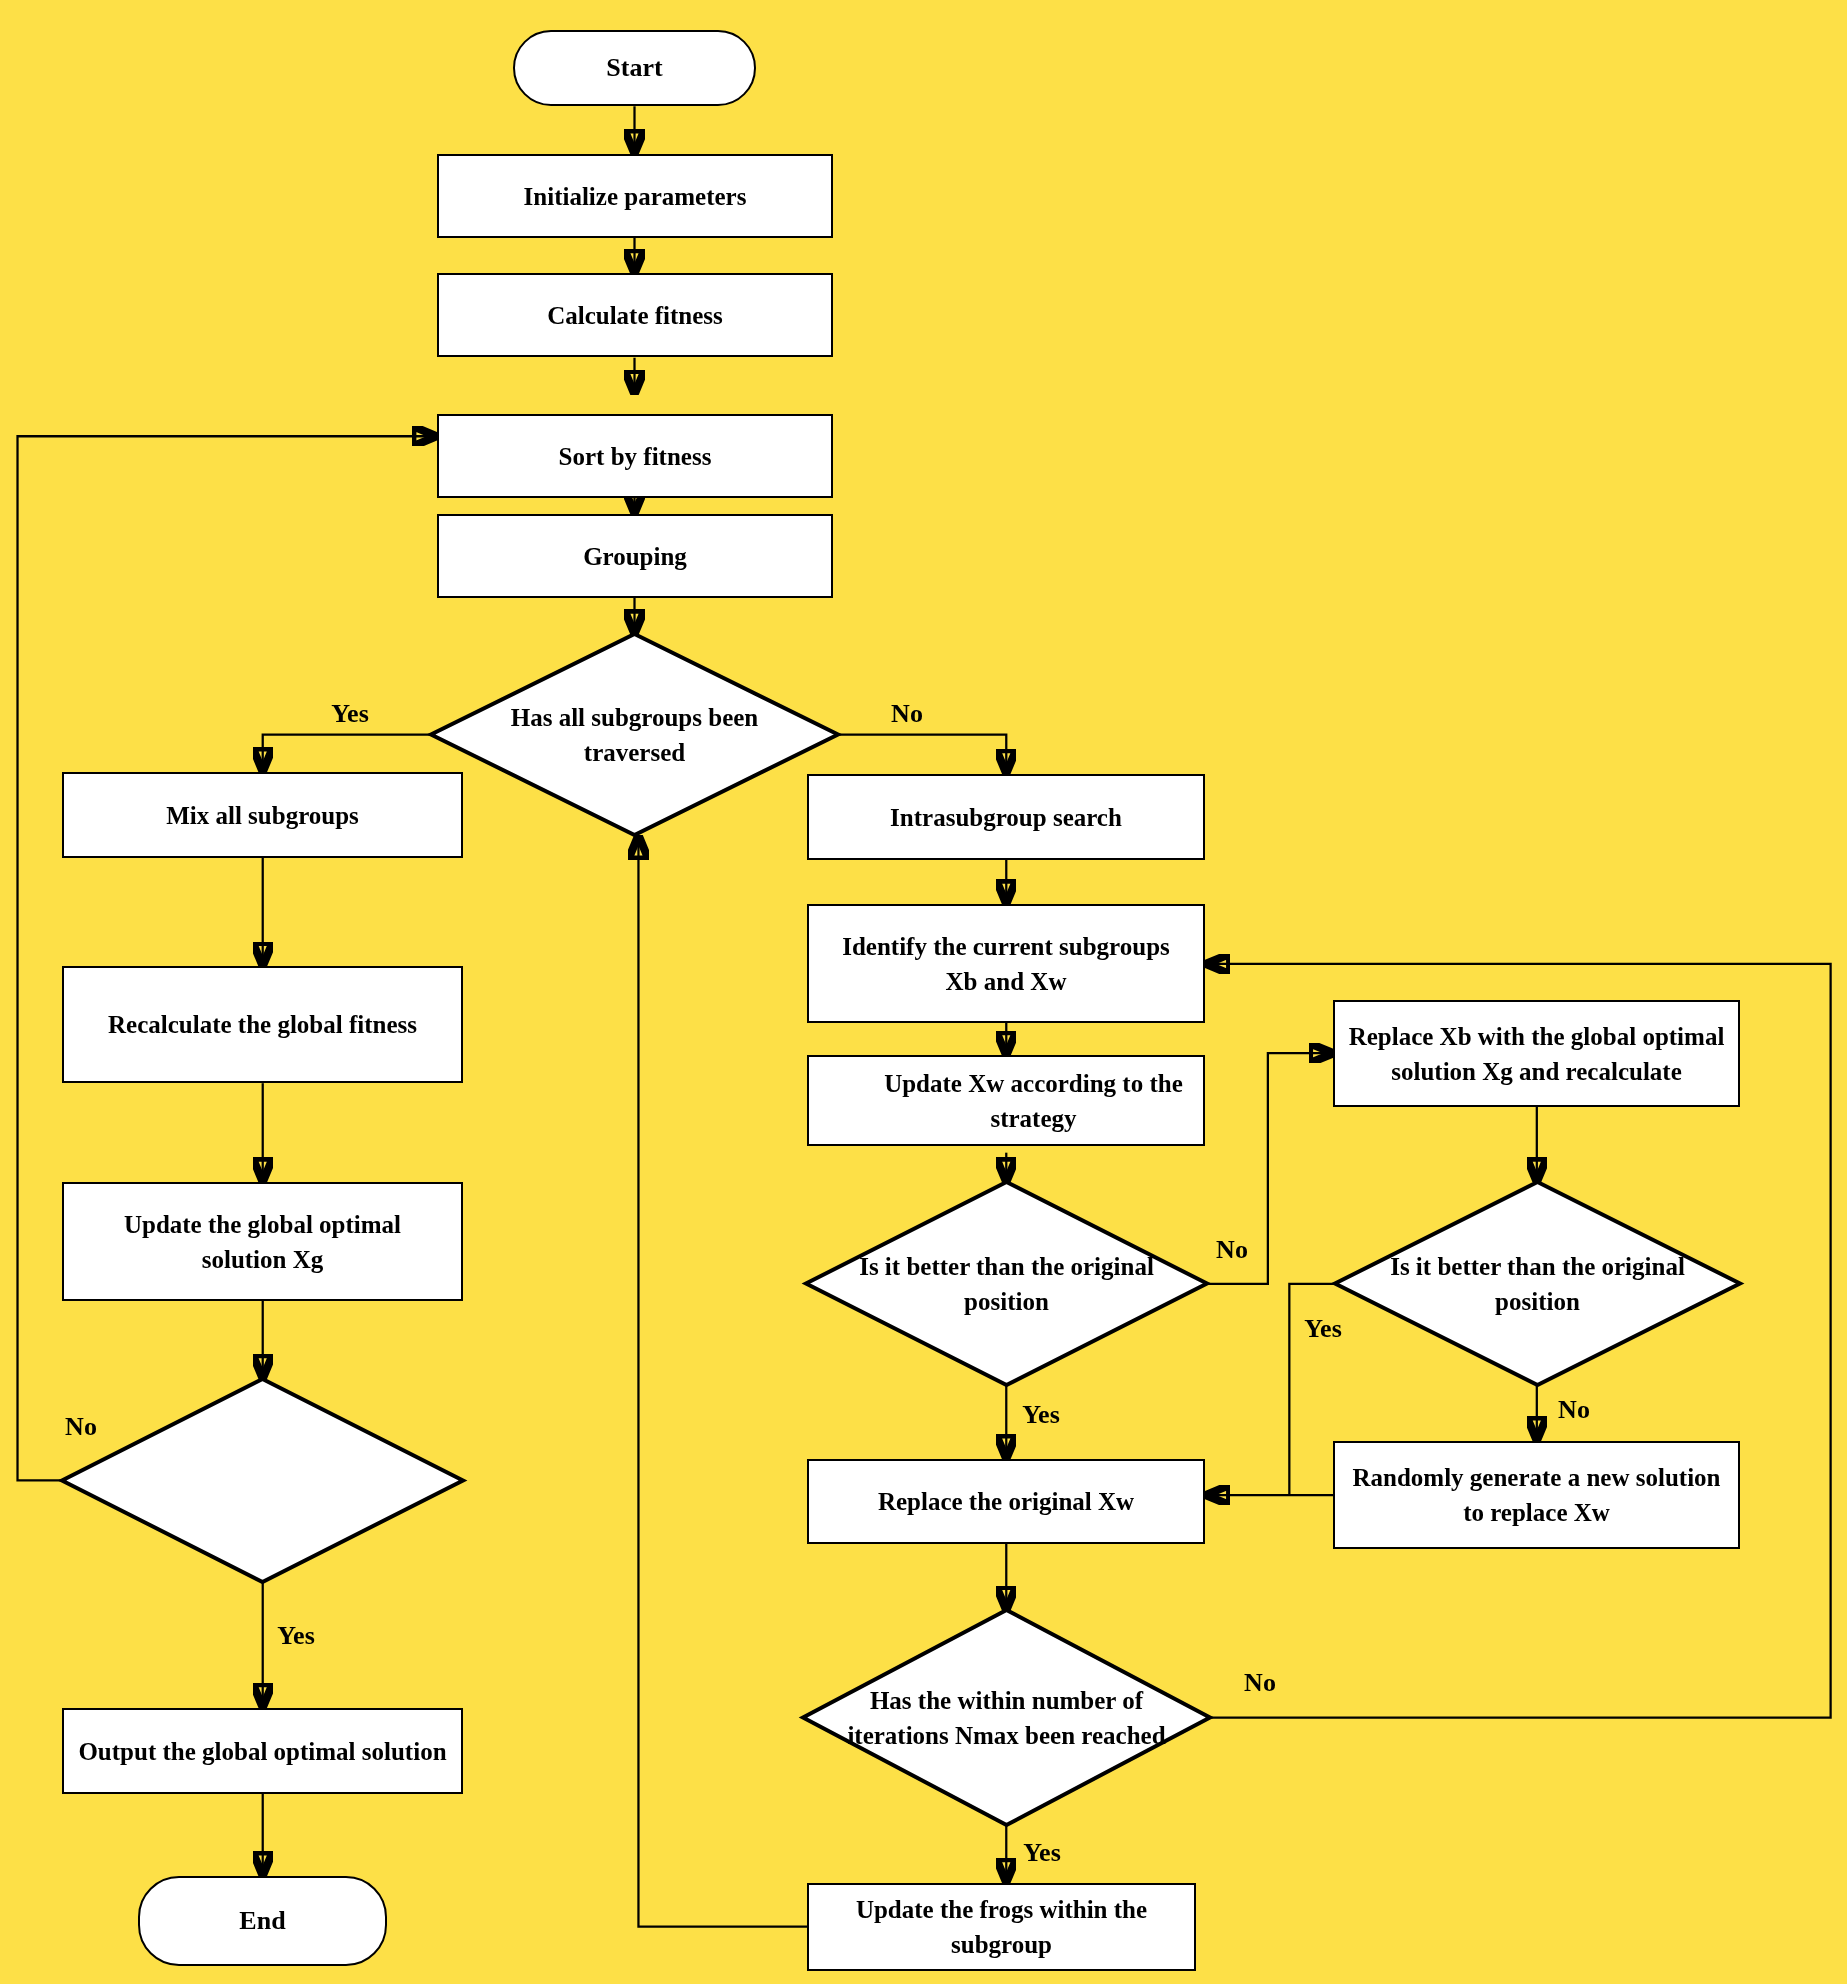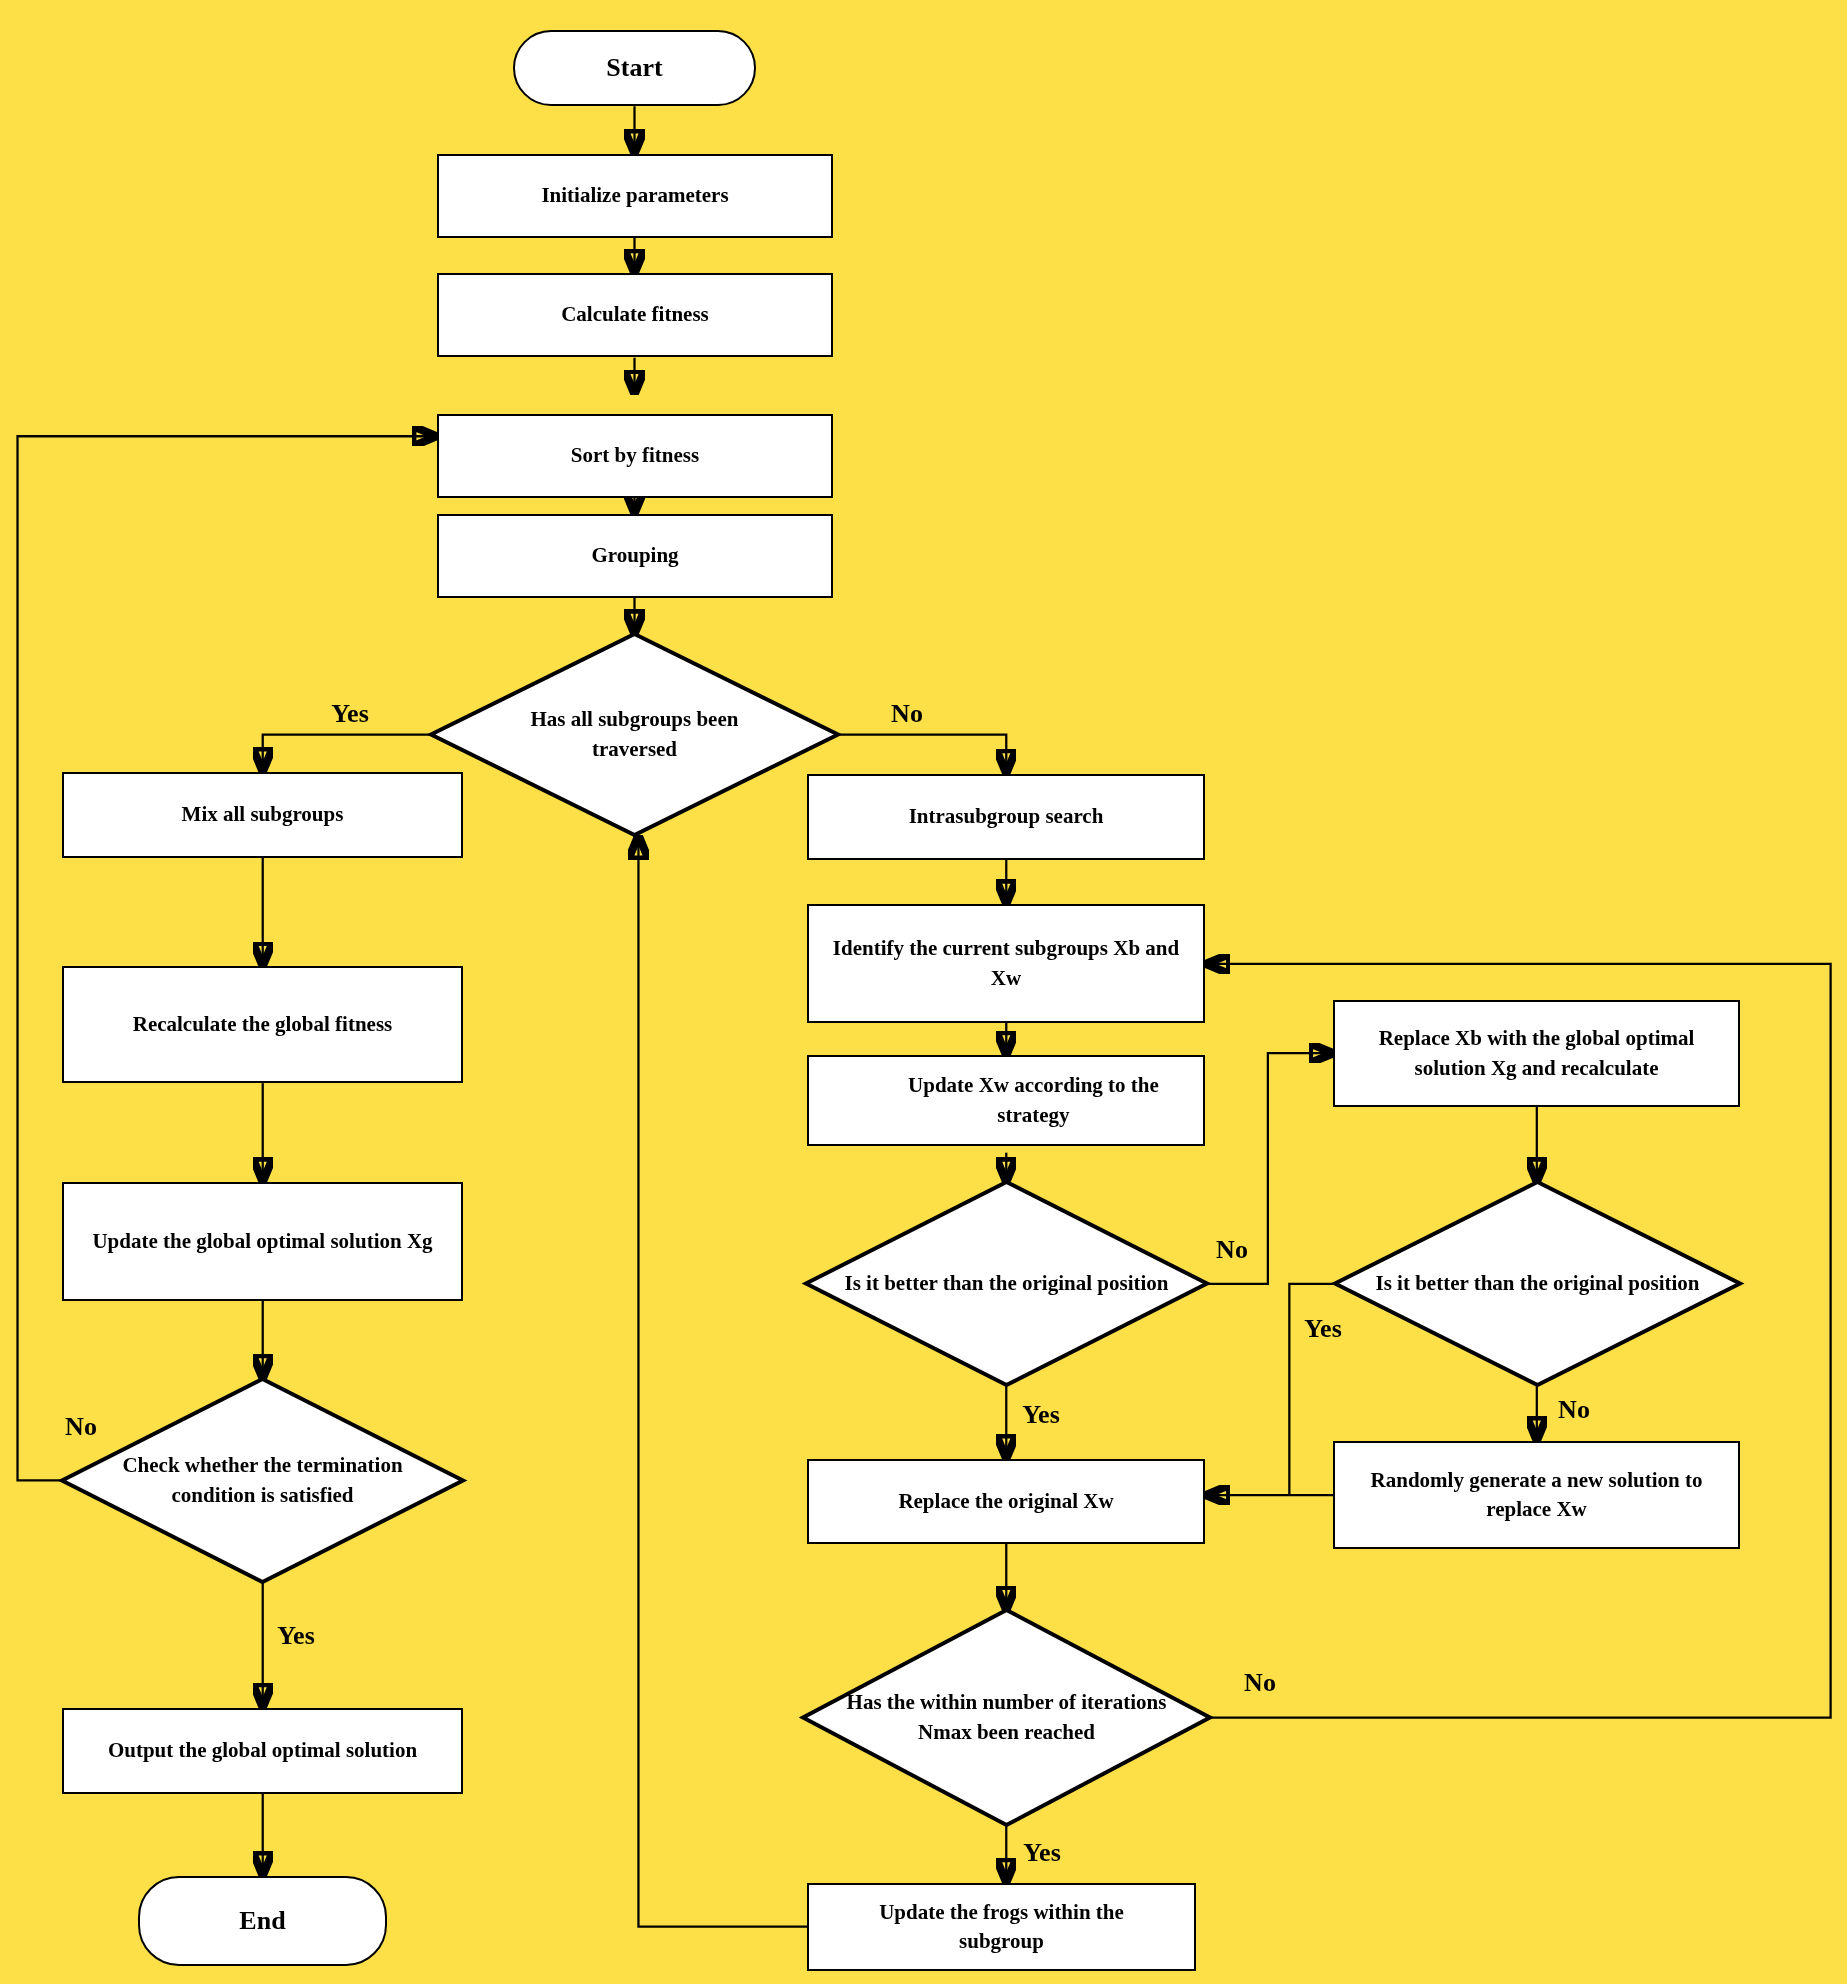--- a/index.html
+++ b/index.html
@@ -1,21 +1,21 @@
 <!DOCTYPE html>
 <html style="font-size:9px"><head>
 <meta charset="utf-8">
 <style>
   html,body{margin:0;padding:0;background:#ffffff;}
   #canvas{position:relative;width:1847px;height:1985px;background:#fde047;overflow:hidden;
           font-family:"Liberation Serif","DejaVu Serif",serif;color:#000;}
   #connector-layer{position:absolute;left:0;top:0;z-index:1;}
   #connector-layer path{fill:none;stroke:#000;stroke-width:4;}
   .node{position:absolute;z-index:2;display:flex;align-items:center;justify-content:center;
-        text-align:center;font-weight:bold;font-size:21px;line-height:1.4;box-sizing:border-box;}
+        text-align:center;font-weight:bold;font-size:25px;line-height:1.4;box-sizing:border-box;}
   .process{background:#fff;border:2.3px solid #000;}
   .terminator{background:#fff;border:2.3px solid #000;border-radius:41px;font-size:26px;}
   .decision{background:transparent;border:none;}
   .decision .dshape{position:absolute;left:0;top:0;width:100%;height:100%;overflow:visible;}
   .decision .dshape polygon{fill:#ffffff;stroke:#000000;stroke-width:4;}
   .node .lbl{position:relative;z-index:2;display:block;padding:0 8px;}
   .d1w .lbl{max-width:62%;padding:0;}
   .d2w .lbl{max-width:70%;padding:0;}
   .d3w .lbl{max-width:88%;padding:0;}
   .d4w .lbl{max-width:93%;padding:0;}
@@ -89,21 +89,20 @@
   <div class="node process" style="left:62px;top:966px;width:401px;height:117px;">
     <span class="lbl">Recalculate the global fitness</span>
   </div>
   <div class="node process" style="left:62px;top:1182px;width:401px;height:119px;">
     <span class="lbl" style="max-width:88%;">Update the global optimal solution Xg</span>
   </div>
   <div class="node decision d2w" style="left:62px;top:1379px;width:401px;height:203px;">
     <svg class="dshape" viewBox="0 0 200 100" preserveAspectRatio="none">
       <polygon points="100,0 200,50 100,100 0,50" vector-effect="non-scaling-stroke"></polygon>
     </svg>
-    <span class="lbl">Check whether the termination condition is satisfied</span>
   </div>
   <div class="node process" style="left:62px;top:1708px;width:401px;height:86px;">
     <span class="lbl">Output the global optimal solution</span>
   </div>
   <div class="node terminator" style="left:138px;top:1876px;width:249px;height:90px;">
     <span class="lbl">End</span>
   </div>
 
   <div class="node process" style="left:807px;top:774px;width:398px;height:86px;">
     <span class="lbl">Intrasubgroup search</span>

